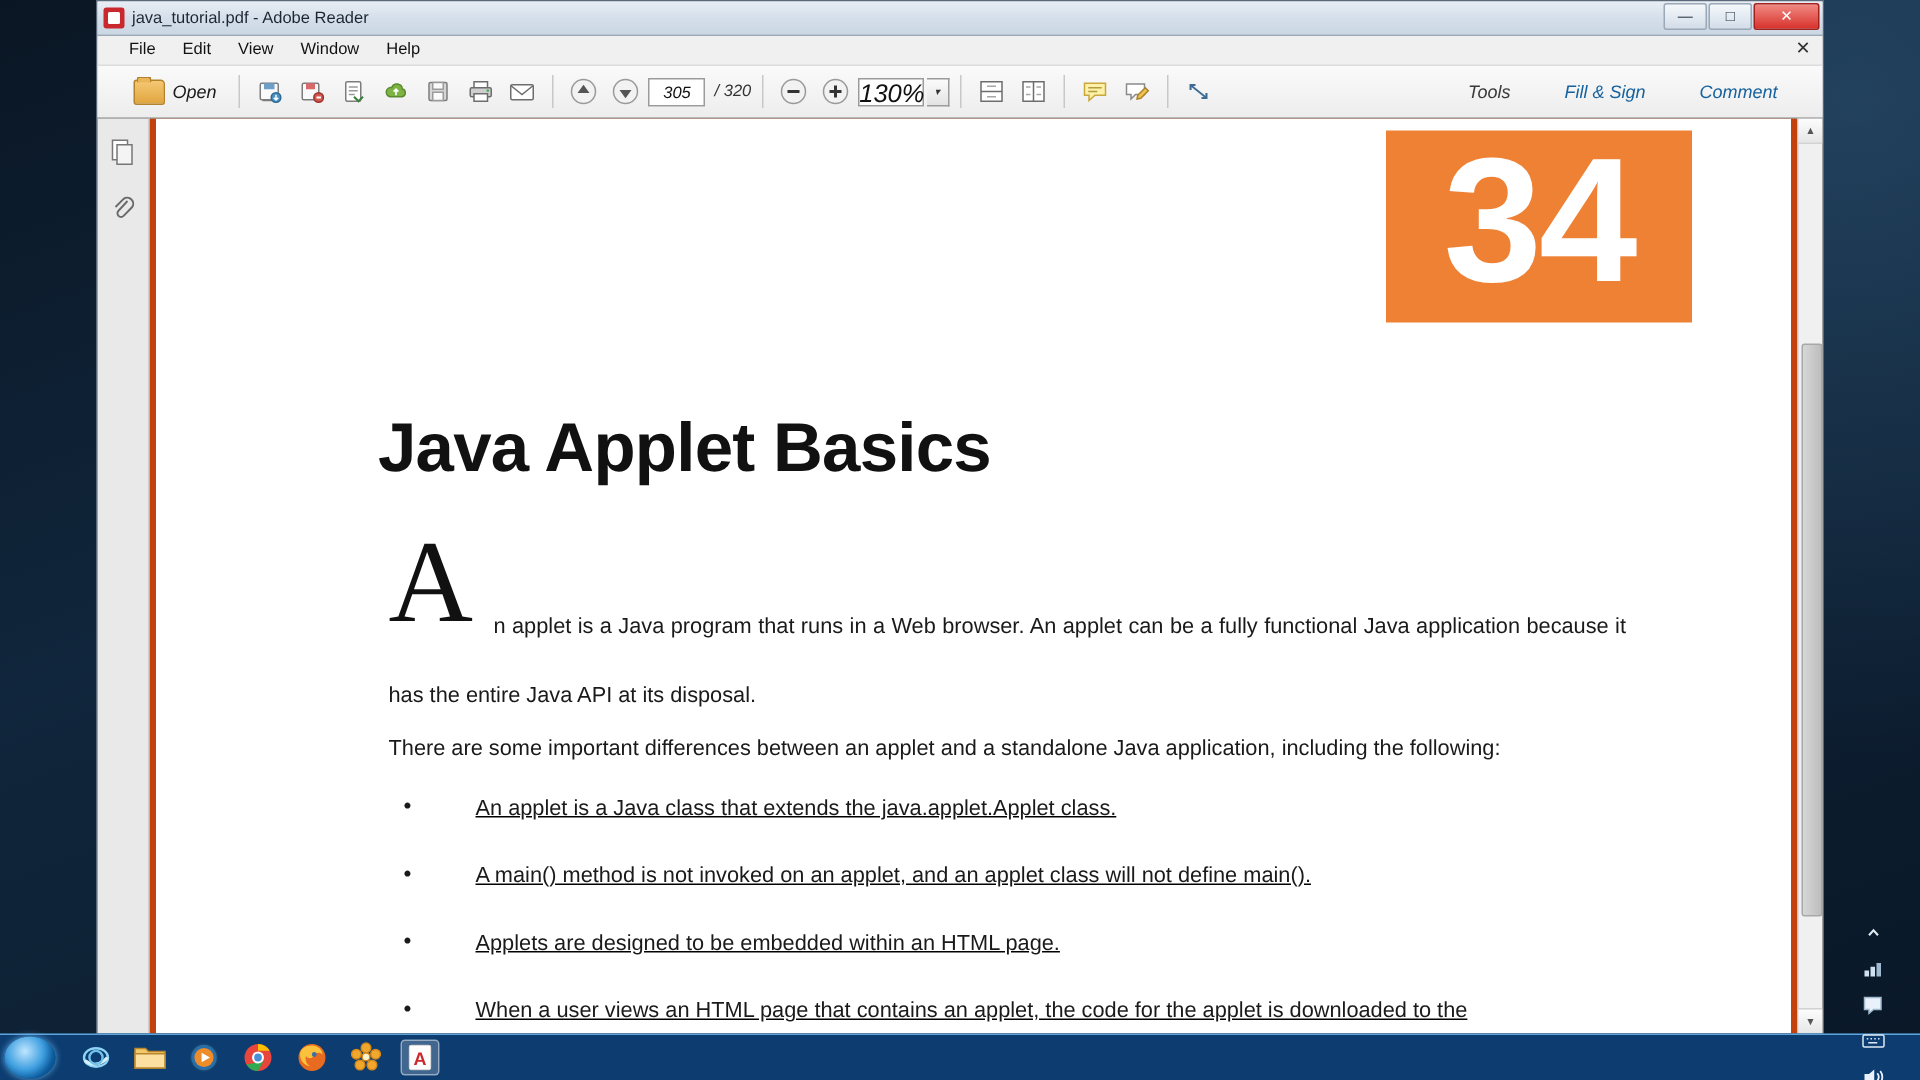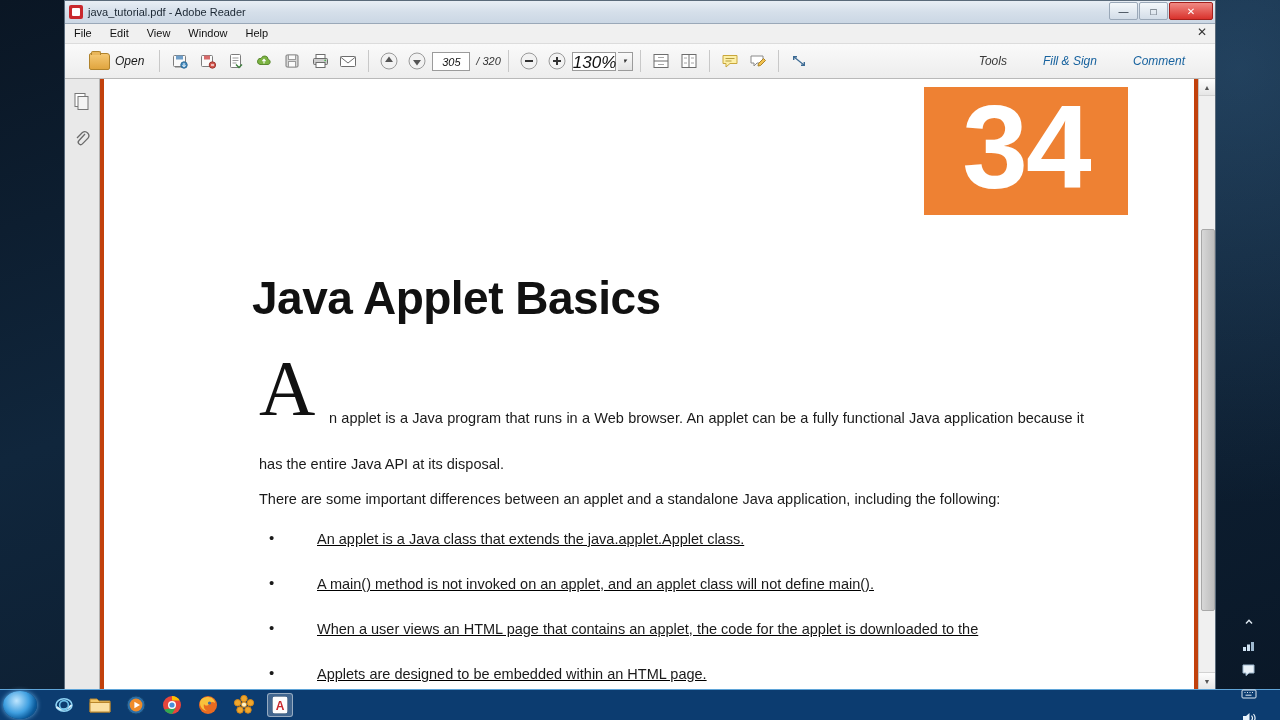--- a/index.html
+++ b/index.html
@@ -95,21 +95,21 @@
     color: #fff;
     width: 44px;
   }
   .menubar {
     height: 19px;
     background: #f0f0f0;
     display: flex;
     align-items: center;
     font-size: 11px;
     color: #111;
-    padding-left: 0;
+    padding-left: 12px;
     border-bottom: 1px solid #dcdcdc;
     position: relative;
   }
   .menubar .mi { padding: 0 9px; line-height: 19px; }
   .menu-close {
     position: absolute;
     right: 8px; top: 1px;
     font-size: 12px;
     color: #333;
   }
@@ -592,22 +592,22 @@
       <div class="pageview">
         <div class="page">
           <div class="chapnum">34</div>
           <div class="doc-title">Java Applet Basics</div>
           <div class="dropcap">A</div>
           <div class="para p1">n applet is a Java program that runs in a Web browser. An applet can be a fully functional Java application because it has the entire Java API at its disposal.</div>
           <div class="para p2">There are some important differences between an applet and a standalone Java application, including the following:</div>
           <div class="bullets">
             <div class="bullet">An applet is a Java class that extends the java.applet.Applet class.</div>
             <div class="bullet">A main() method is not invoked on an applet, and an applet class will not define main().</div>
+            <div class="bullet">Applets are designed to be embedded within an HTML page.</div>
             <div class="bullet">When a user views an HTML page that contains an applet, the code for the applet is downloaded to the</div>
-            <div class="bullet">Applets are designed to be embedded within an HTML page.</div>
           </div>
         </div>
       </div>
 
       <div class="scrollbar">
         <div class="sb-arrow">▲</div>
         <div class="sb-thumb"></div>
         <div class="sb-arrow bottom">▼</div>
       </div>
     </div>

